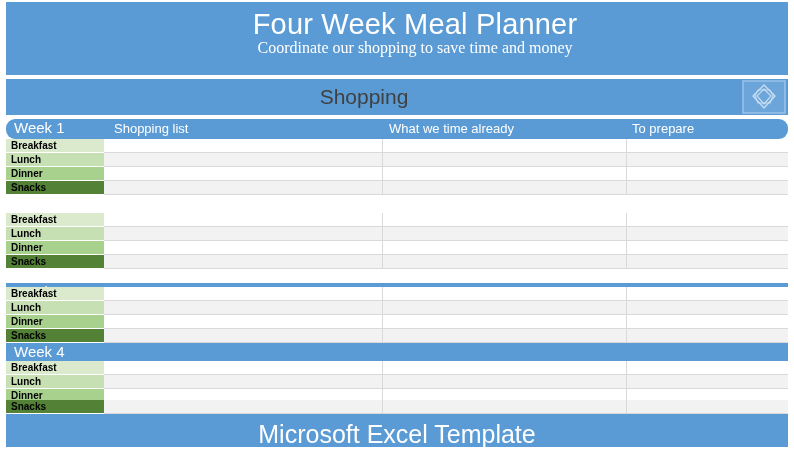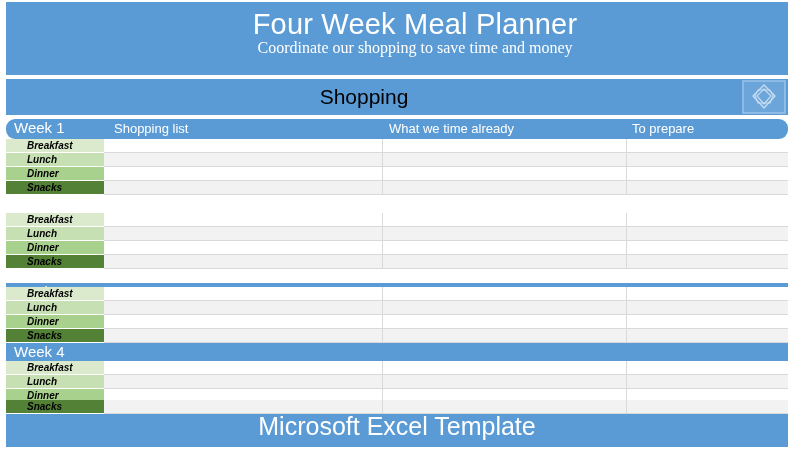--- a/index.html
+++ b/index.html
@@ -64,21 +64,21 @@
     height: 36px;
     background: #5B9BD5;
     box-sizing: border-box;
   }
   .shopping-label {
     position: absolute;
     left: 0;
     top: 7px;
     width: 716px;
     text-align: center;
-    color: #000000;
+    color: #404040;
     font-size: 21px;
     font-weight: 400;
     line-height: 1;
     white-space: nowrap;
   }
   .brand-logo {
     position: absolute;
     right: 2px;
     top: 1px;
     width: 44px;
@@ -146,23 +146,22 @@
     box-sizing: border-box;
     border-bottom: 1px solid #ffffff;
     display: flex;
     align-items: center;
   }
   .meal-row .label-cell span {
     color: #000000;
     font-size: 10px;
     font-weight: bold;
     line-height: 1;
-    padding-left: 21px;
-    white-space: nowrap;
-    font-style: italic;
+    padding-left: 5px;
+    white-space: nowrap;
   }
   .meal-row .data-cell {
     position: absolute;
     top: 0;
     height: 14px;
     box-sizing: border-box;
     border-bottom: 1px solid #d9d9d9;
     border-right: 1px solid #d9d9d9;
     background: #ffffff;
   }
@@ -174,21 +173,21 @@
   
   .footer-band {
     position: absolute;
     left: 6px;
     top: 414px;
     width: 782px;
     height: 33px;
     background: #5B9BD5;
     box-sizing: border-box;
     display: flex;
-    align-items: flex-start;
+    align-items: flex-end;
     justify-content: center;
   }
   .footer-band .footer-text {
     color: #ffffff;
     font-size: 25px;
     font-weight: 400;
     line-height: 1;
     white-space: nowrap;
   }
 </style>

